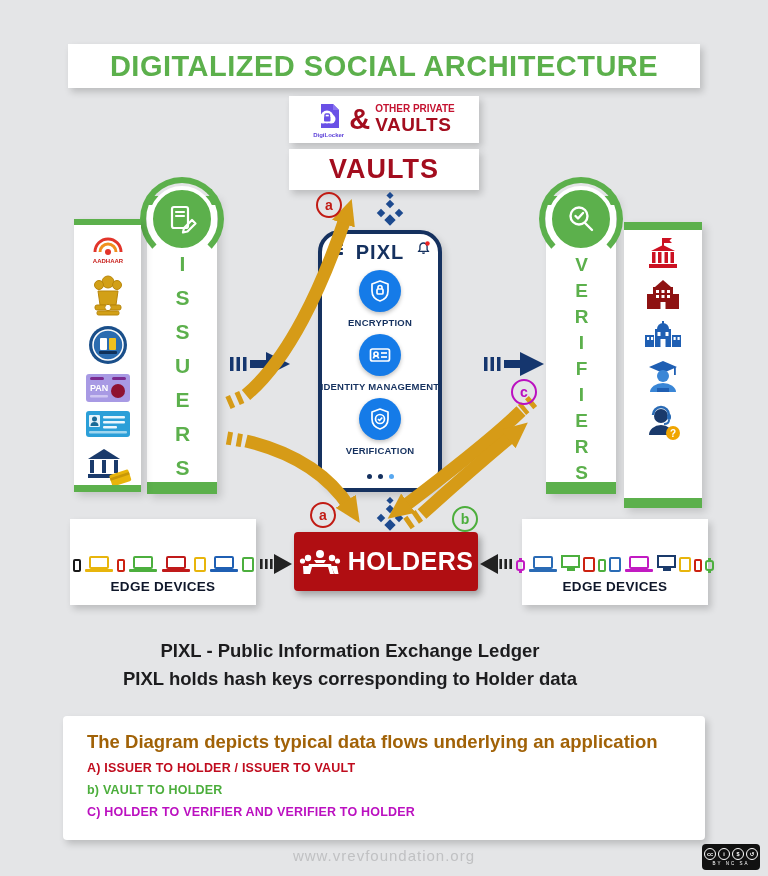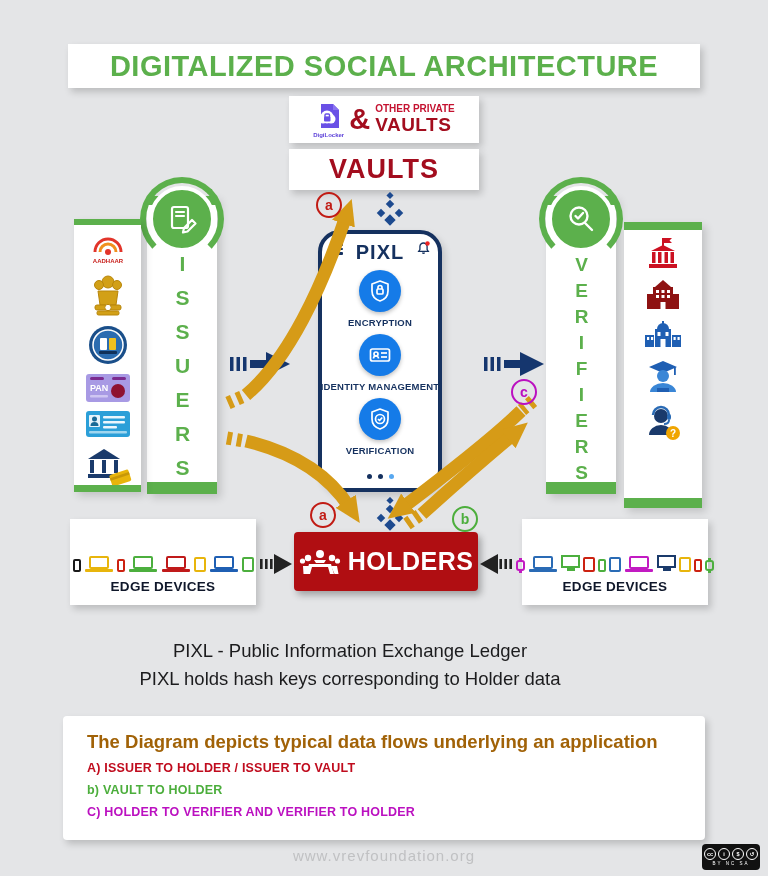--- a/index.html
+++ b/index.html
@@ -76,21 +76,21 @@
   .dev-monitor::after{content:"";position:absolute;left:50%;transform:translateX(-50%);bottom:-5px;width:8px;height:3px;background:var(--c);}
   .dev-watch{width:9px;height:11px;border:2px solid var(--c);border-radius:3px;margin-bottom:2px;}
   .dev-watch::before{content:"";position:absolute;top:-4px;left:1px;width:3px;height:2.5px;background:var(--c);}
   .dev-watch::after{content:"";position:absolute;bottom:-4px;left:1px;width:3px;height:2.5px;background:var(--c);}
 
   
   .lcirc{width:22px;height:22px;border-radius:50%;border:2.5px solid currentColor;display:flex;align-items:center;justify-content:center;
     font-size:14px;font-weight:800;background:transparent;}
 
   
-  .cap{left:0;width:700px;text-align:center;font-weight:400;color:#1c1c1e;font-size:18.5px;}
+  .cap{left:0;width:700px;text-align:center;font-weight:700;color:#1c1c1e;font-size:18.5px;}
   .legend{left:63px;top:716px;width:642px;height:124px;box-sizing:border-box;padding:15px 24px;border-radius:4px;}
   .legend-title{font-size:18.5px;font-weight:800;color:#a16207;margin-bottom:7px;}
   .legend-item{font-size:12.5px;font-weight:800;letter-spacing:.2px;margin-top:8px;}
   .footer-url{left:0;top:847px;width:768px;text-align:center;font-size:15px;color:#c0c1c3;letter-spacing:1px;}
   .cc{left:702px;top:844px;width:58px;height:26px;background:#111;border-radius:4px;display:flex;flex-direction:column;align-items:center;justify-content:center;gap:1px;}
   .cc-row{display:flex;gap:2px;}
   .cc-row i{width:10px;height:10px;border-radius:50%;border:1px solid #fff;color:#fff;font-style:normal;font-size:5.5px;font-weight:700;display:flex;align-items:center;justify-content:center;}
   .cc-labels{color:#fff;font-size:4.5px;letter-spacing:2px;}
 
   svg{display:block;}

